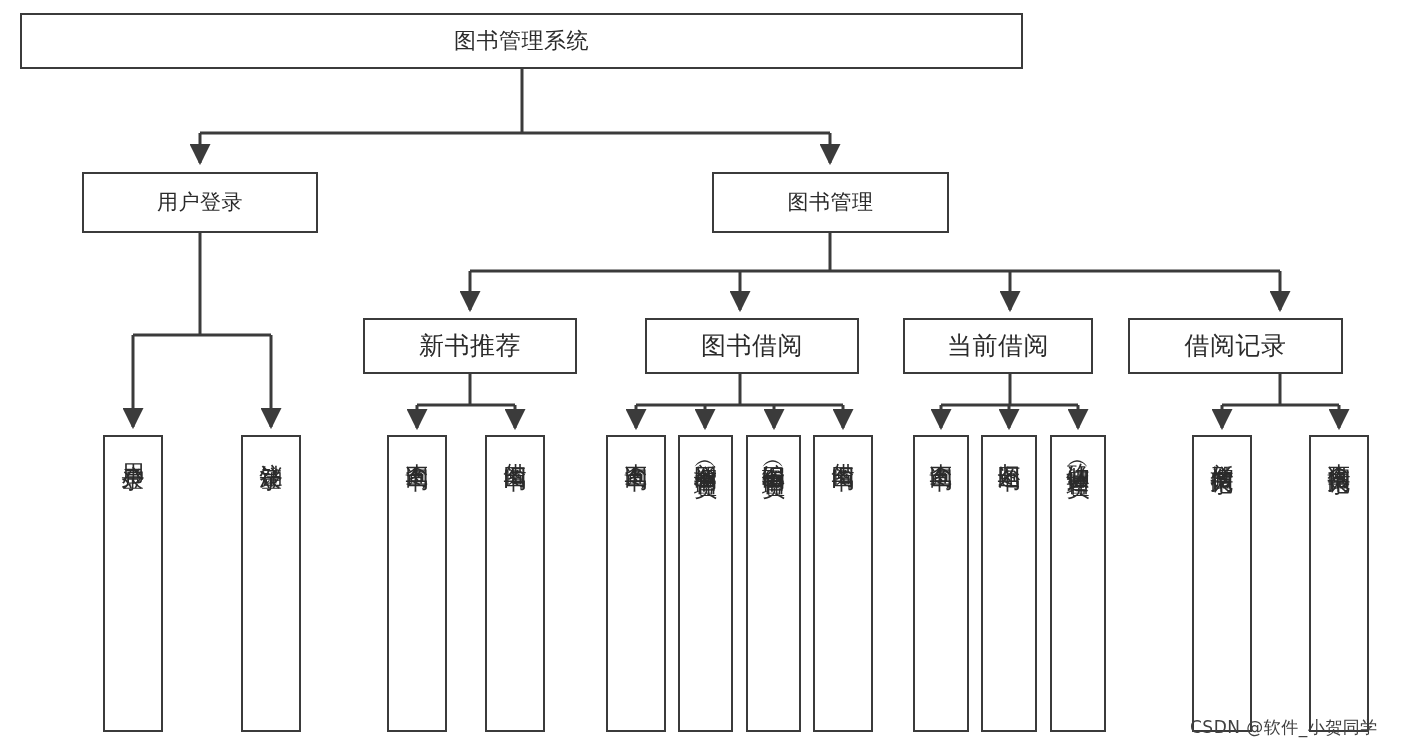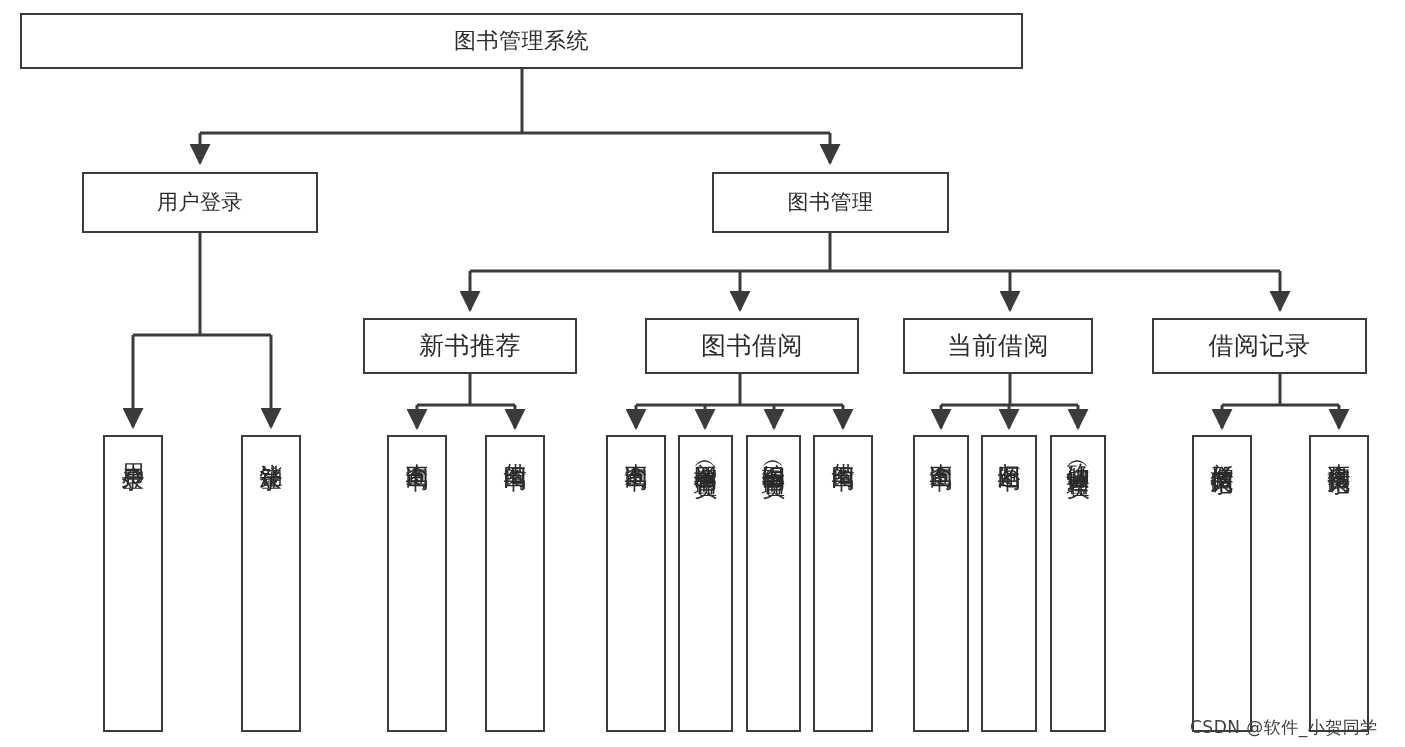--- a/index.html
+++ b/index.html
@@ -139,21 +139,21 @@
   </div>
 
   <div class="node level2" style="left:633px; top:318px; width:214px; height:56px;margin-left:12px;">
     <span class="label">图书借阅</span>
   </div>
 
   <div class="node level2" style="left:903px; top:318px; width:190px; height:56px;">
     <span class="label">当前借阅</span>
   </div>
 
-  <div class="node level2" style="left:1152px; top:318px; width:215px; height:56px;">
+  <div class="node level2" style="left:1128px; top:318px; width:215px; height:56px;">
     <span class="label">借阅记录</span>
   </div>
 
   <div class="node leaf" style="left:103px; top:435px; width:60px; height:297px;">
     <span class="label">用户登录</span>
   </div>
 
   <div class="node leaf" style="left:241px; top:435px; width:60px; height:297px;">
     <span class="label">注销登录</span>
   </div>

